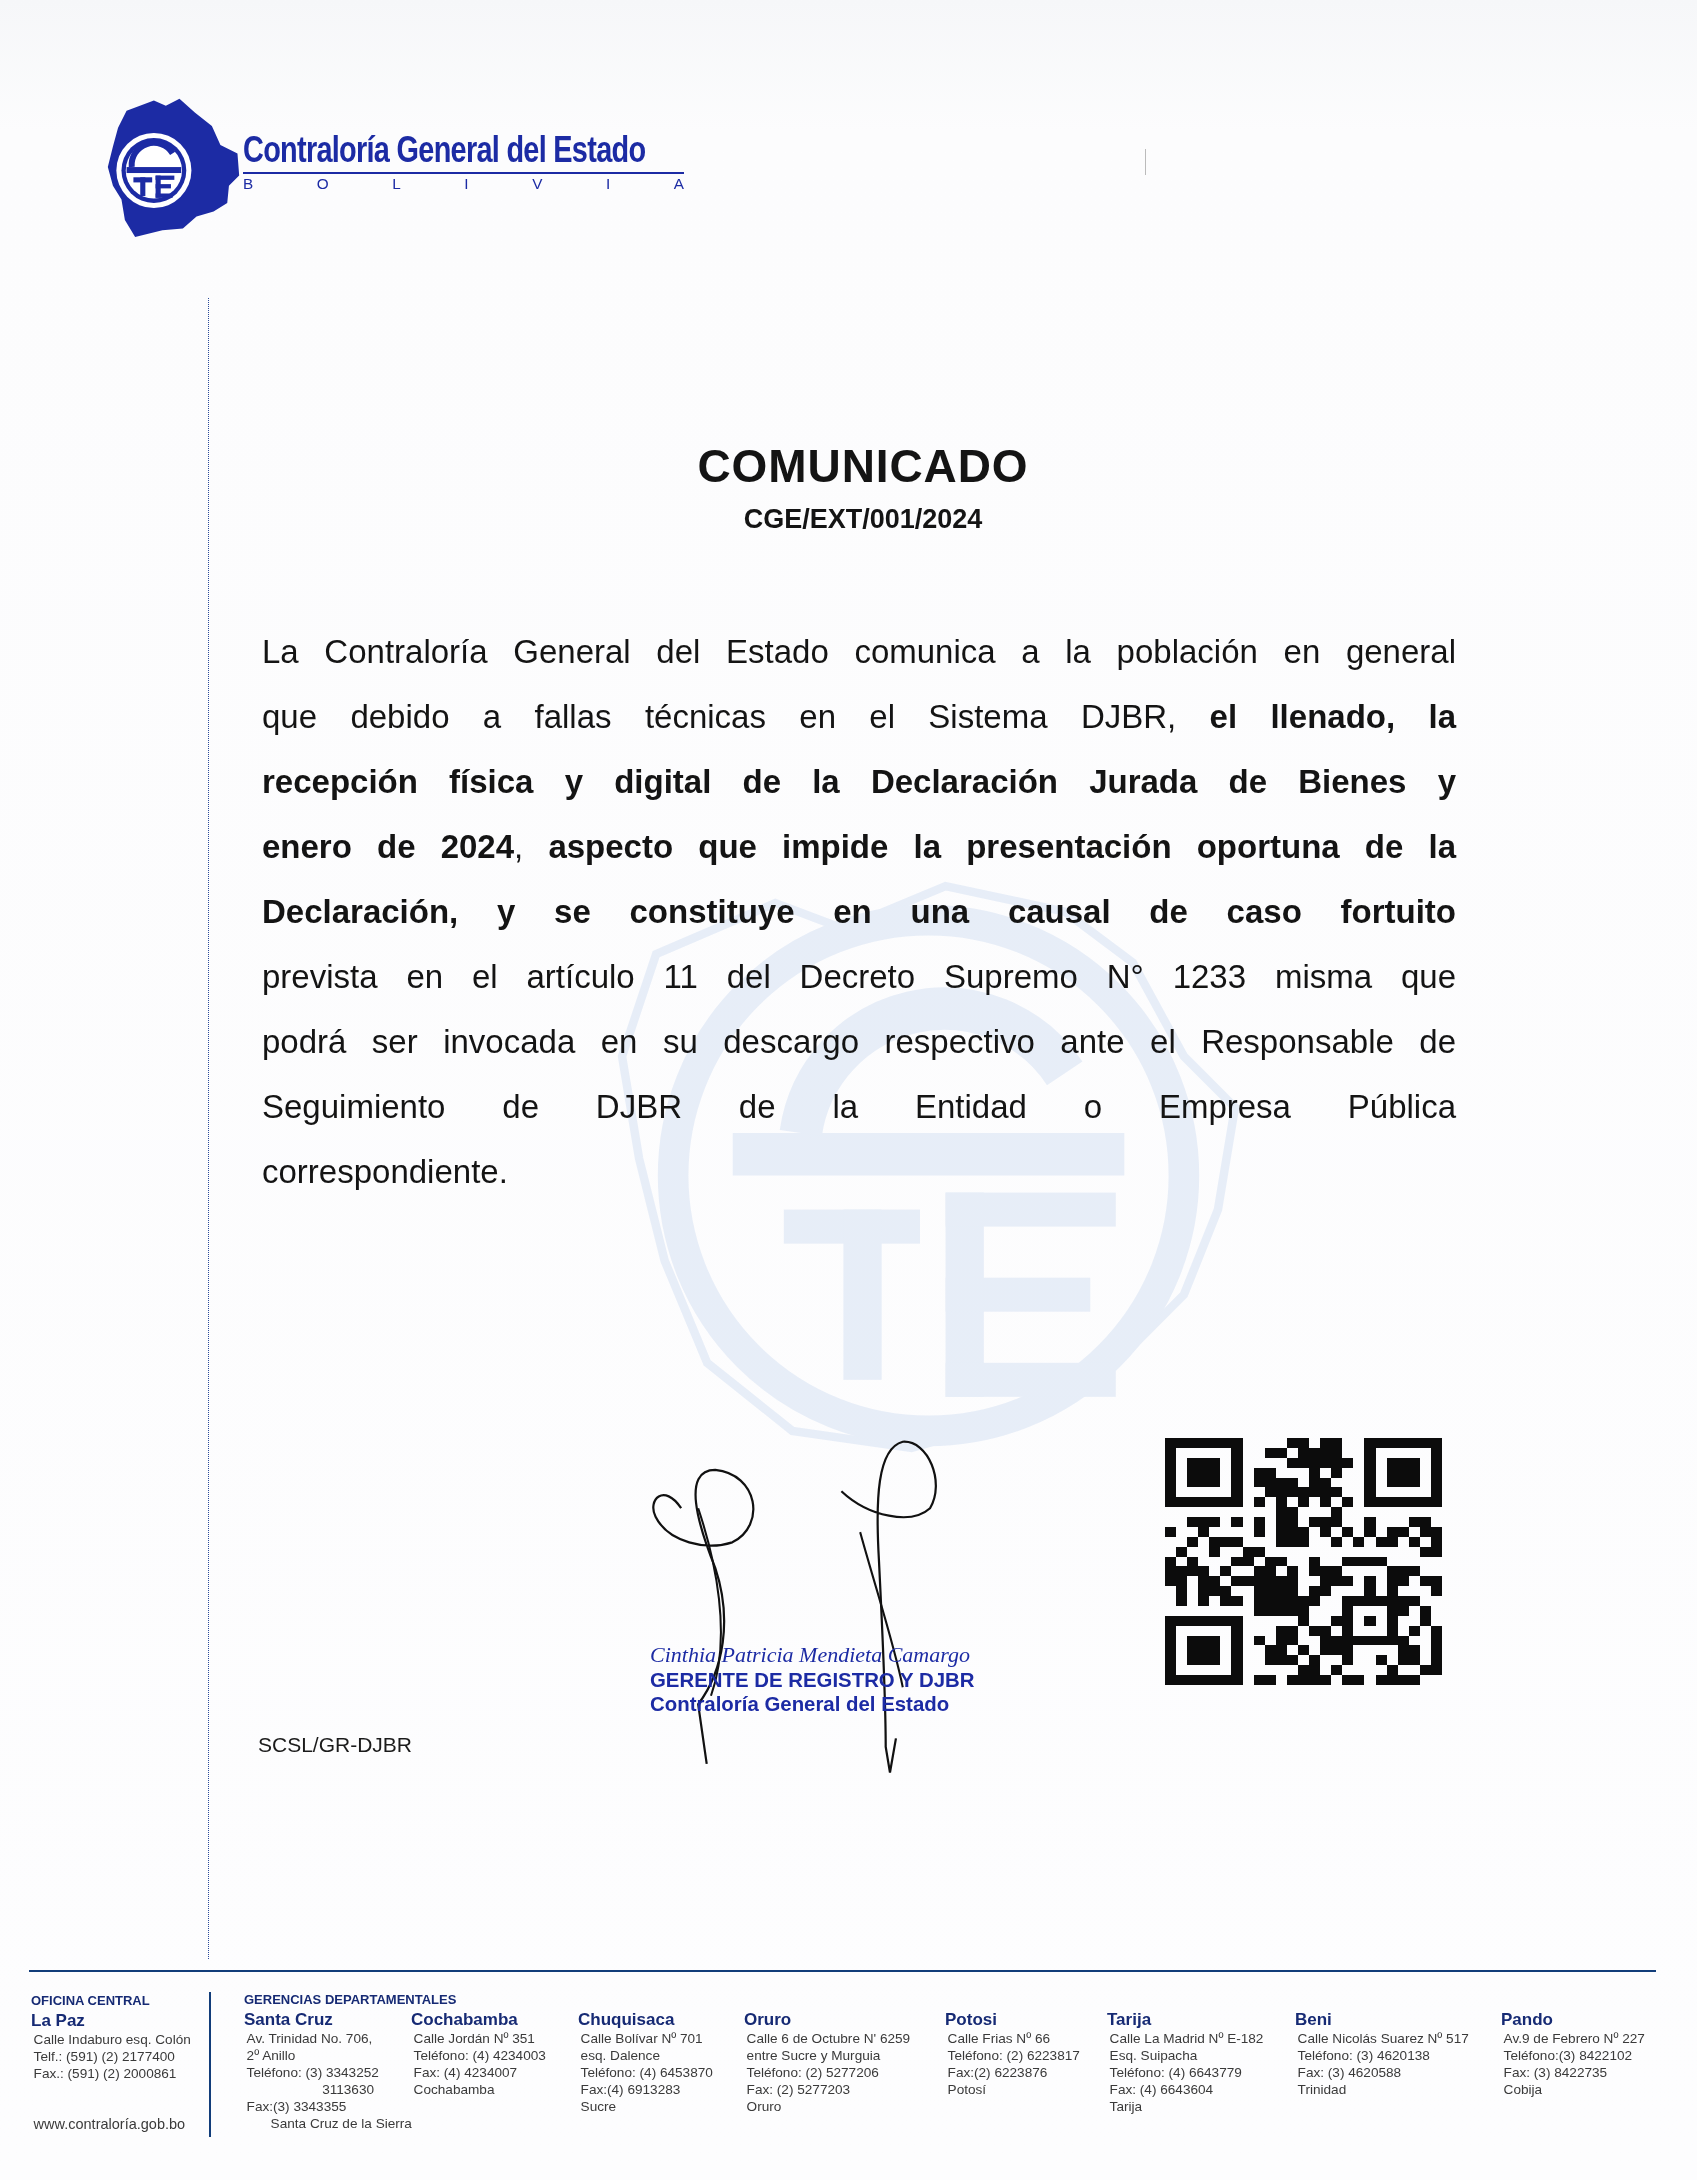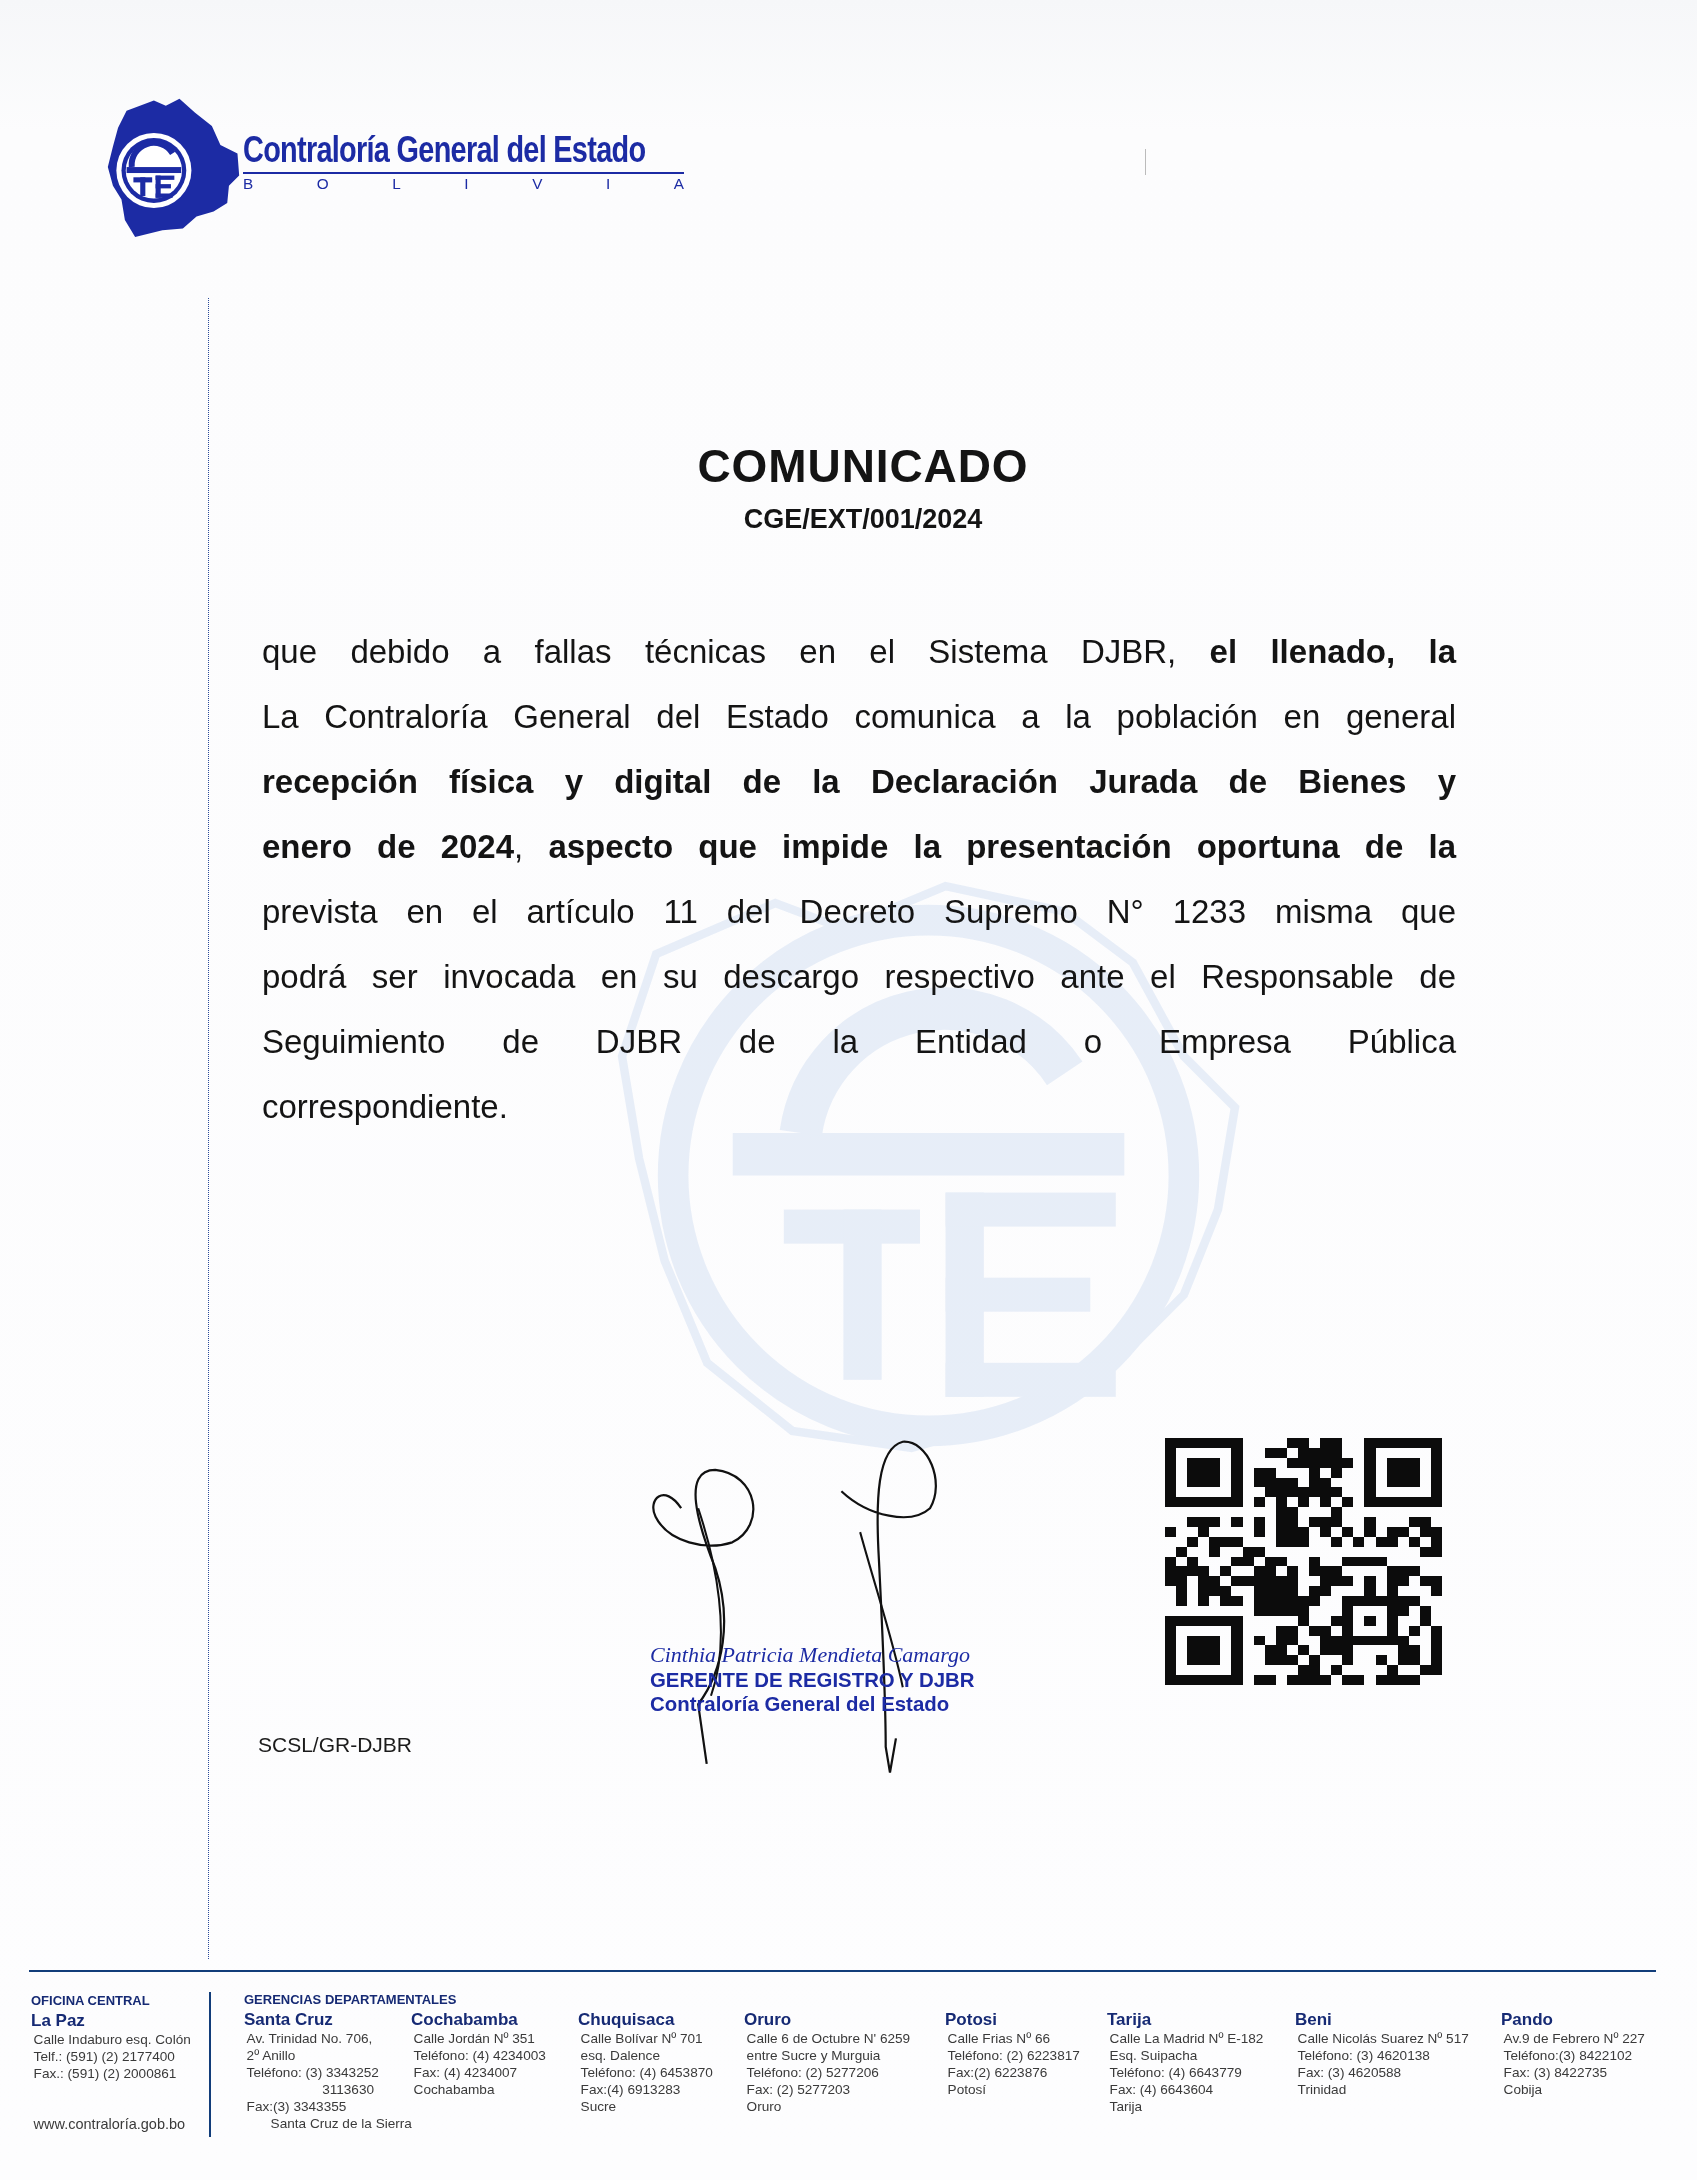--- a/index.html
+++ b/index.html
@@ -106,24 +106,25 @@
     <span>A</span>
   </div>
 
   <div class="dotted-vline"></div>
   <div class="faint-vline"></div>
 
   <div class="doc-title">COMUNICADO</div>
   <div class="doc-code">CGE/EXT/001/2024</div>
 
   <div class="body-text" id="body-text">
+      <span class="line"><span>La Contraloría General del Estado comunica a la población en general</span></span>
       <span class="line"><span>que debido a fallas técnicas en el Sistema DJBR, </span><b>el llenado, la</b></span>
-      <span class="line"><span>La Contraloría General del Estado comunica a la población en general</span></span>
       <span class="line"><b>recepción física y digital de la Declaración Jurada de Bienes y</b></span>
       <span class="line"><b>enero de 2024</b><span>, </span><b>aspecto que impide la presentación oportuna de la</b></span>
+      <span class="line"><b>Declaración, y se constituye en una causal de caso fortuito</b></span>
       <span class="line"><span>prevista en el artículo 11 del Decreto Supremo N° 1233 misma que</span></span>
       <span class="line"><span>podrá ser invocada en su descargo respectivo ante el Responsable de</span></span>
       <span class="line"><span>Seguimiento de DJBR de la Entidad o Empresa Pública</span></span>
       <span class="line last"><span>correspondiente.</span></span>
     </div>
 
   <div class="date-line">
     
   </div>
 

